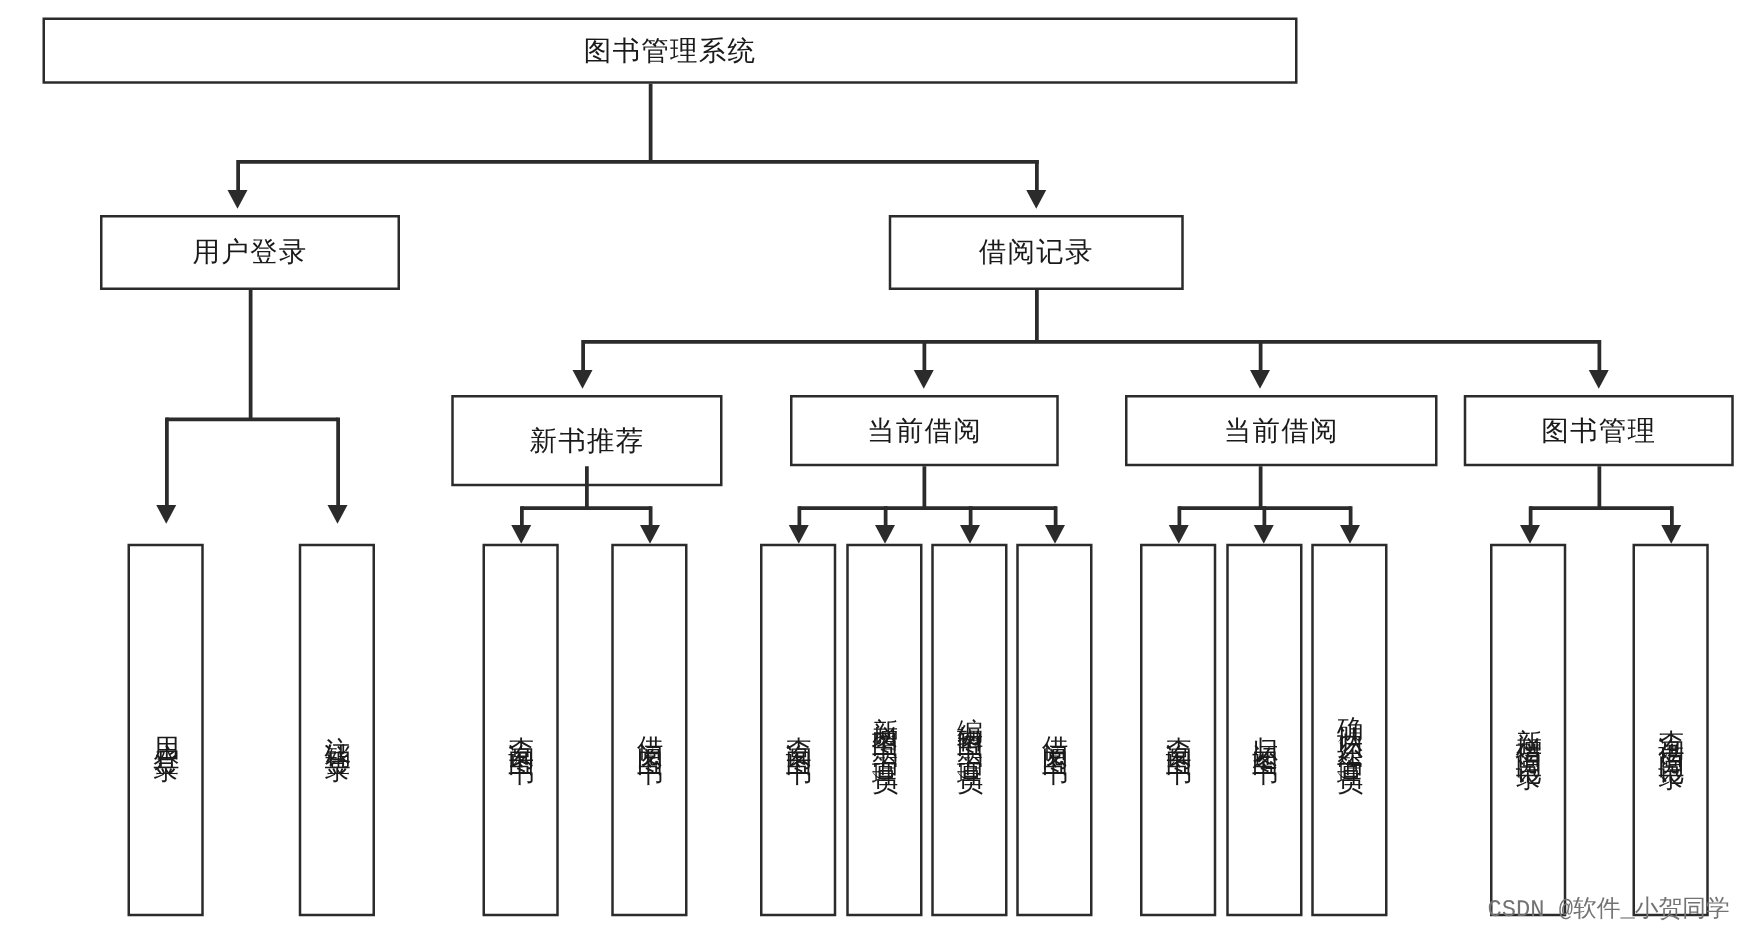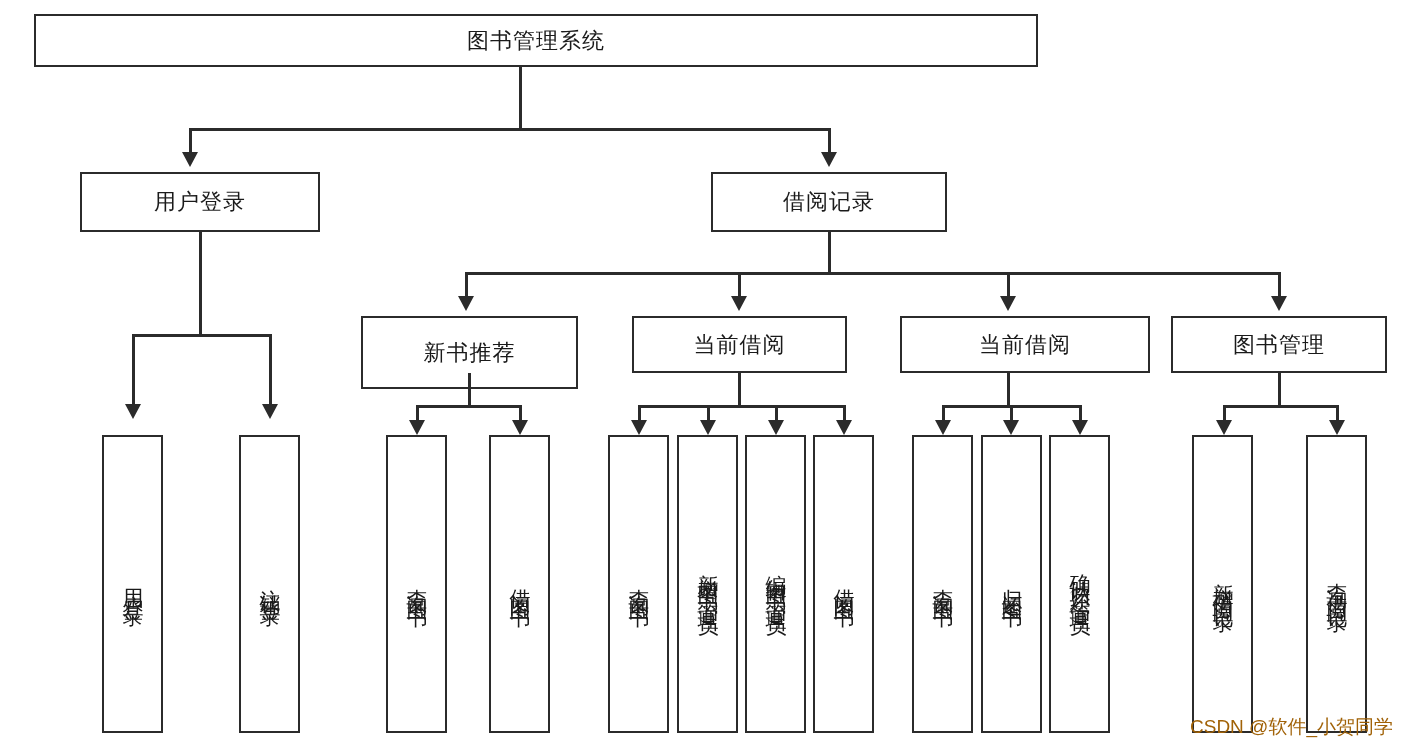--- a/index.html
+++ b/index.html
@@ -48,24 +48,24 @@
   .arrow {
     position: absolute;
     width: 0;
     height: 0;
     border-left: 8px solid transparent;
     border-right: 8px solid transparent;
     border-top: 15px solid #2b2b2b;
   }
   .watermark {
     position: absolute;
-    color: #a16207;
+    color: #737373;
     font-size: 19px;
     white-space: nowrap;
-    font-family: Liberation Sans, sans-serif;
+    font-family: Liberation Mono, monospace;
   }
 </style>
 </head>
 <body>
 
 <div id="canvas">
 
   <div class="node h" style="left:18px; top:14px; width:1004px; height:53px;margin-left:16px;">
     <span>图书管理系统</span>
   </div>

